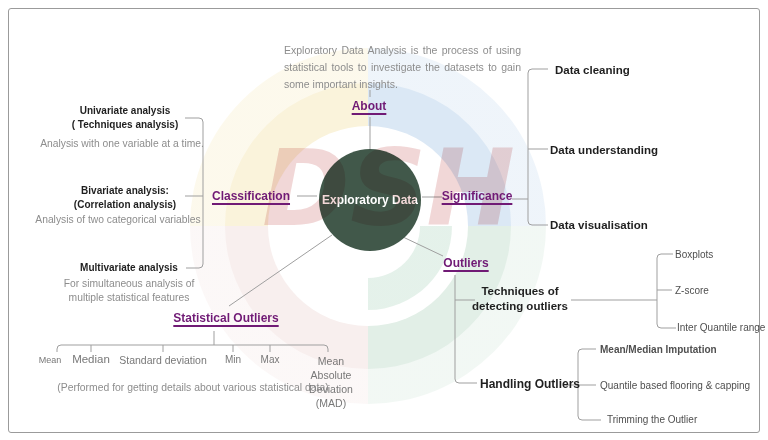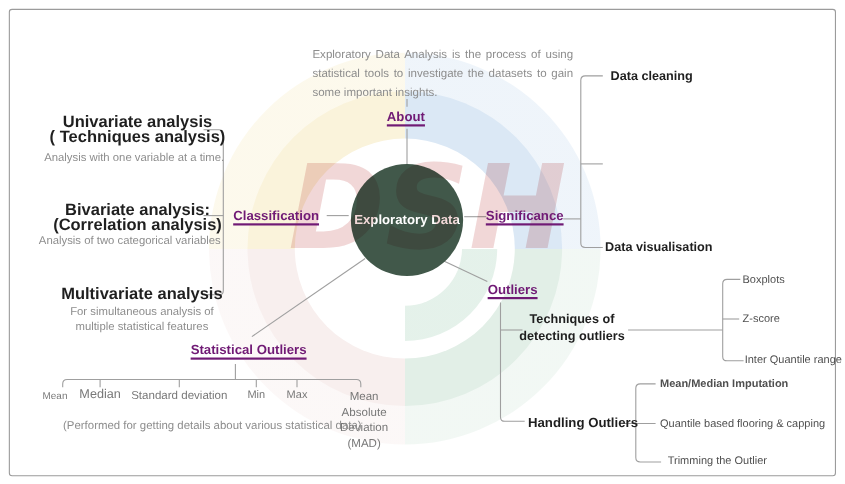--- a/index.html
+++ b/index.html
@@ -28,21 +28,21 @@
   svg.lines path{fill:none;stroke:#9f9f9f;stroke-width:1;}
   
   .hub-circle{position:absolute;left:319px;top:149px;width:102px;height:102px;border-radius:50%;
     background:#41584a;z-index:3;display:flex;align-items:center;justify-content:center;
     text-align:center;color:#ffffff;font-weight:bold;font-size:12px;line-height:17px;}
   
   .t{position:absolute;z-index:5;white-space:nowrap;}
   .ctr{transform:translateX(-50%);text-align:center;}
   .hub{font-weight:bold;font-size:12px;color:#701a75;text-decoration:underline;
        text-underline-offset:3px;text-decoration-thickness:1.5px;}
-  .lbl{font-weight:bold;font-size:15px;line-height:14px;color:#1f1f1f;}
+  .lbl{font-weight:bold;font-size:10px;line-height:14px;color:#1f1f1f;}
   .sub{font-size:10.3px;line-height:14px;color:#8d8d8d;}
   .item{font-size:10px;color:#4f4f4f;}
   .wrap{white-space:normal;}
   .desc{position:absolute;left:284px;top:42px;width:237px;z-index:5;text-align:justify;
         font-size:10.5px;line-height:17px;color:#8d8d8d;}
   .stat{font-size:10px;color:#787878;}
   span:empty{display:none;}
 </style>
 </head>
 <body>
@@ -114,20 +114,21 @@
     <span>(Correlation analysis)</span>
   </div>
   <div class="t ctr sub" style="left:118px;top:213px;">Analysis of two categorical variables</div>
   <div class="t ctr lbl" style="left:129px;top:261px;">
     <span>Multivariate analysis</span>
   </div>
   <div class="t ctr sub wrap" style="left:129px;top:277px;width:165px;">For simultaneous analysis of multiple statistical features</div>
 
   <div class="t ctr hub" style="left:477px;top:189px;">Significance</div>
   <div class="t lbl" style="left:555px;top:63px;font-size:11.5px;">Data cleaning</div>
+  <div class="t lbl" style="left:550px;top:143px;font-size:11.5px;">Data understanding</div>
   <div class="t lbl" style="left:550px;top:218px;font-size:11.5px;">Data visualisation</div>
 
   <div class="t ctr hub" style="left:466px;top:256px;">Outliers</div>
   <div class="t ctr lbl wrap" style="left:520px;top:284px;width:96px;font-size:11.5px;line-height:15px;">Techniques of detecting outliers</div>
   <div class="t item" style="left:675px;top:249px;">Boxplots</div>
   <div class="t item" style="left:675px;top:285px;">Z-score</div>
   <div class="t item" style="left:677px;top:322px;">Inter Quantile range</div>
   <div class="t lbl" style="left:480px;top:377px;font-size:12px;">Handling Outliers</div>
   <div class="t item" style="left:600px;top:344px;font-weight:bold;">Mean/Median Imputation</div>
   <div class="t item" style="left:600px;top:380px;">Quantile based flooring &amp; capping</div>

